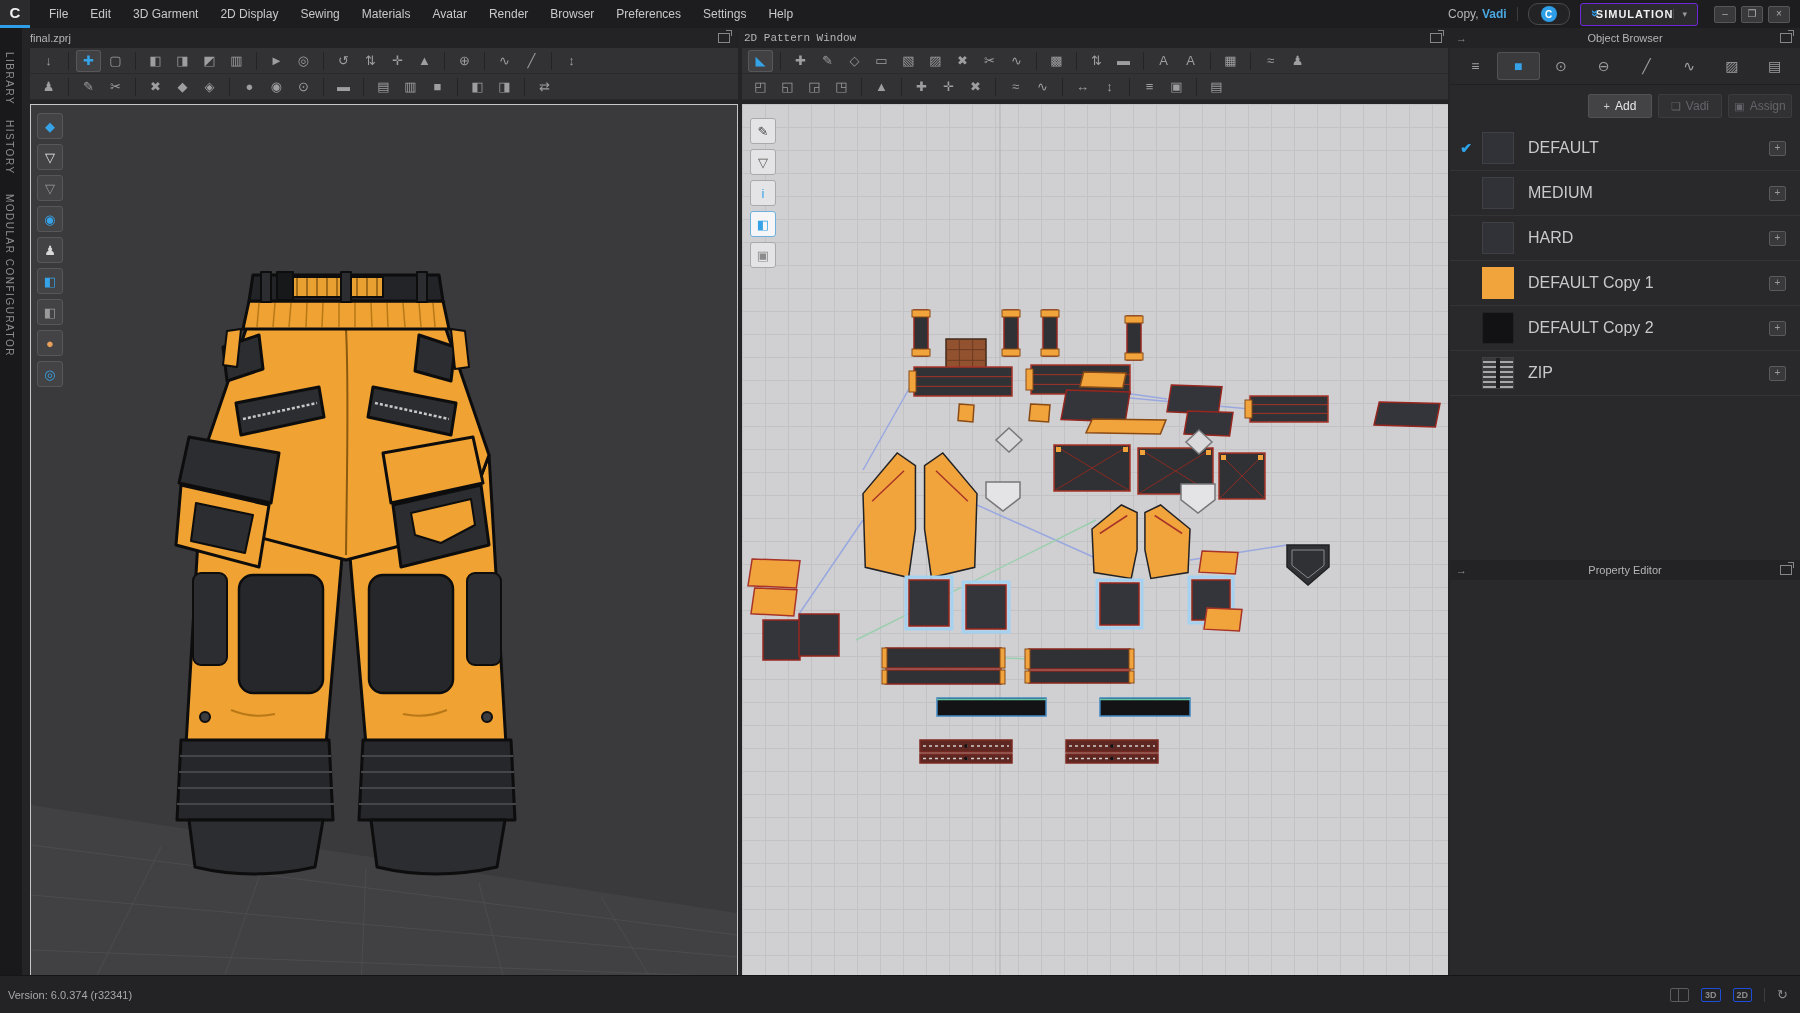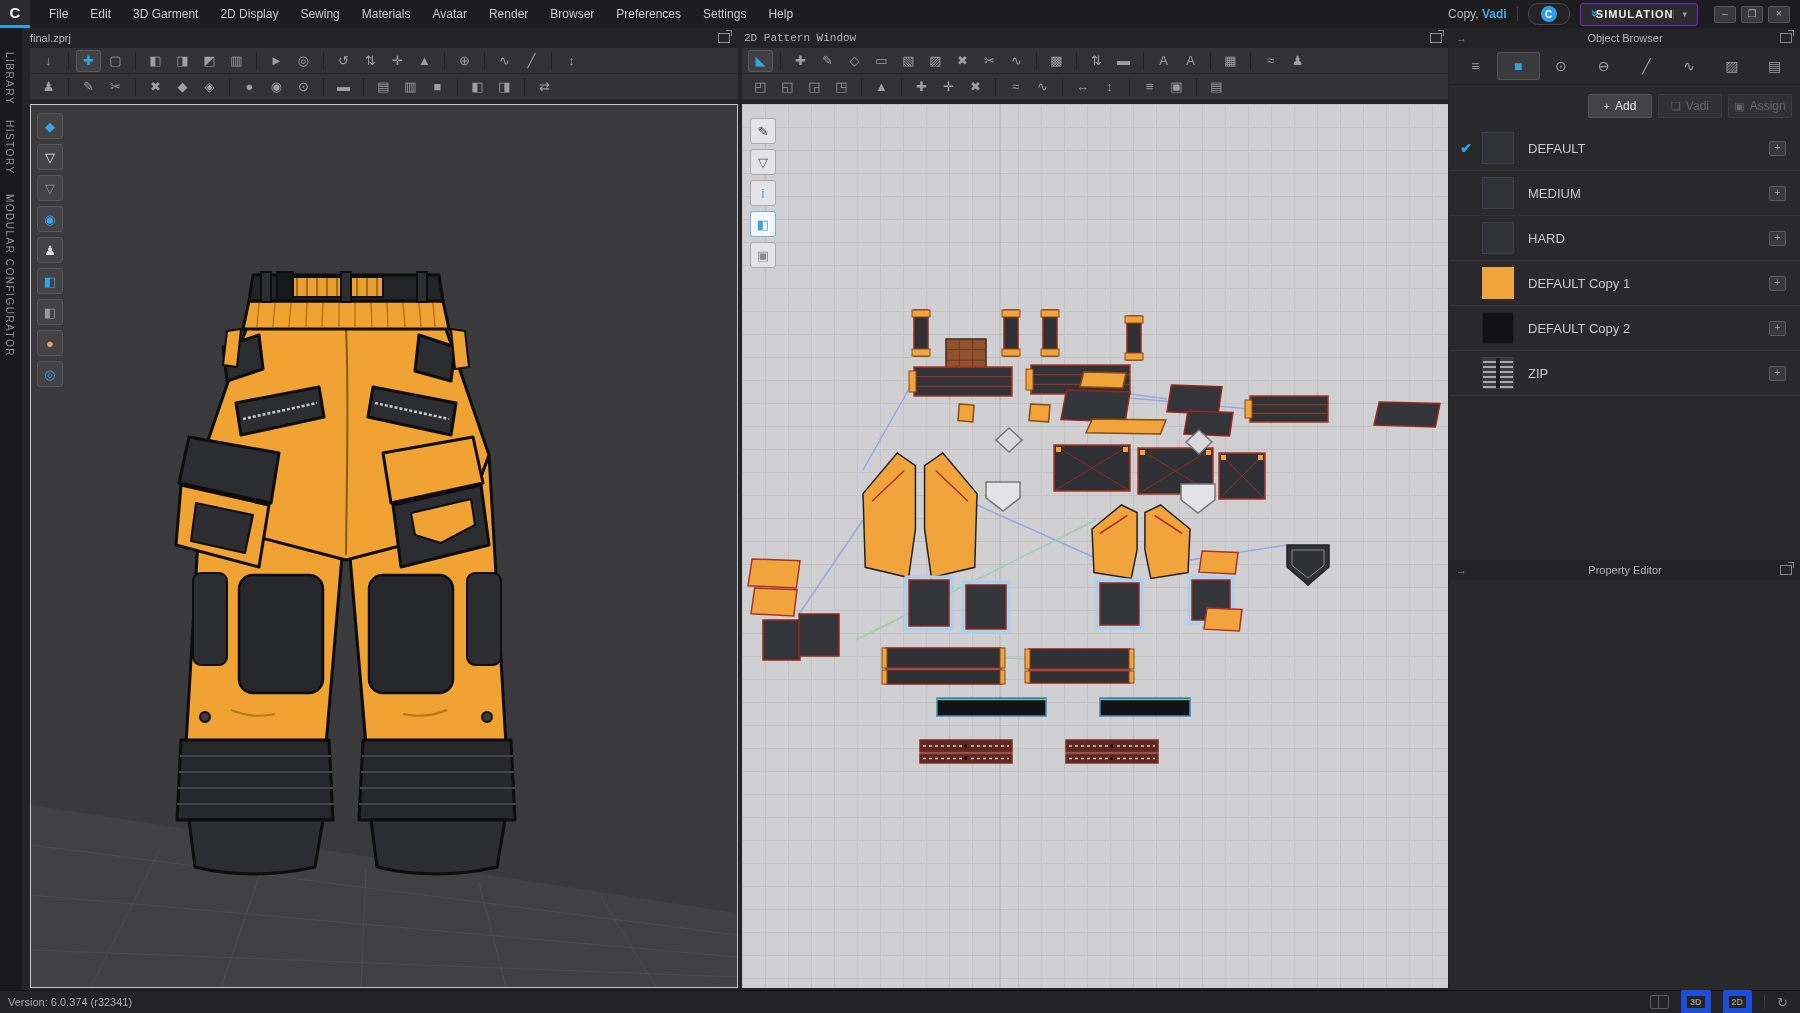--- a/index.html
+++ b/index.html
@@ -76,32 +76,32 @@
   .rbtn.disabled{background:#313134;border-color:#3c3c3f;color:#64646a;}
   .rbtn.disabled .bi{color:#64646a;}
   .frow{height:44px;display:flex;align-items:center;border-bottom:1px solid #343437;}
   .fcheck{width:32px;text-align:center;color:#2da3e8;font-size:14px;font-weight:bold;}
   .sw{width:32px;height:32px;margin-right:14px;flex:none;box-sizing:border-box;}
   .sw.dark{background:#303237;border:1px solid #3e4045;}
   .sw.black{background:#121214;border:1px solid #232326;}
   .sw.orange{background:#f2a43c;}
   .sw.zip{background-image:linear-gradient(90deg,transparent 0 44%,#1e1e20 44% 56%,transparent 56%),
           repeating-linear-gradient(0deg,#a8a8aa 0 2px,#39393b 2px 5px);border:1px solid #3e4045;}
-  .fname{flex:1;color:#c9c9cb;font-size:13px;}
+  .fname{flex:1;color:#c9c9cb;font-size:16px;}
   .fexp{width:15px;height:13px;border:1px solid #5a5a5e;border-radius:2px;background:#39393c;color:#9a9a9e;
         font-size:10px;line-height:11px;text-align:center;margin-right:14px;}
   .pe-head{position:absolute;left:0;top:532px;width:100%;}
   
-  .statusbar{position:absolute;left:0;bottom:0;width:1800px;height:23px;background:#232326;
+  .statusbar{position:absolute;left:0;bottom:0;width:1800px;height:38px;background:#232326;
              border-top:1px solid #151517;display:flex;align-items:center;box-sizing:border-box;}
   .sb-version{color:#a8a8aa;font-size:11px;padding-left:8px;}
   .sb-right{margin-left:auto;display:flex;align-items:center;gap:12px;padding-right:12px;}
   .sb-pane{width:17px;height:12px;border:1px solid #5c5c5e;border-radius:2px;position:relative;}
   .sb-pane::after{content:"";position:absolute;left:7px;top:0;bottom:0;width:1px;background:#5c5c5e;}
-  .sb-badge{border:6px solid #1d4ed8;color:#8c8c8e;font-size:9px;font-weight:bold;padding:1px 3px;border-radius:2px;}
+  .sb-badge{border:1px solid #1d4ed8;color:#8c8c8e;font-size:9px;font-weight:bold;padding:1px 3px;border-radius:2px;}
   .sb-sync{color:#8c8c8e;font-size:13px;}
 </style>
 </head>
 <body>
 
 <div class="menubar">
   <div class="logo">C</div>
   <div class="menu-items" id="menu-items">
       <span class="menu-item">File</span>
       <span class="menu-item">Edit</span>

